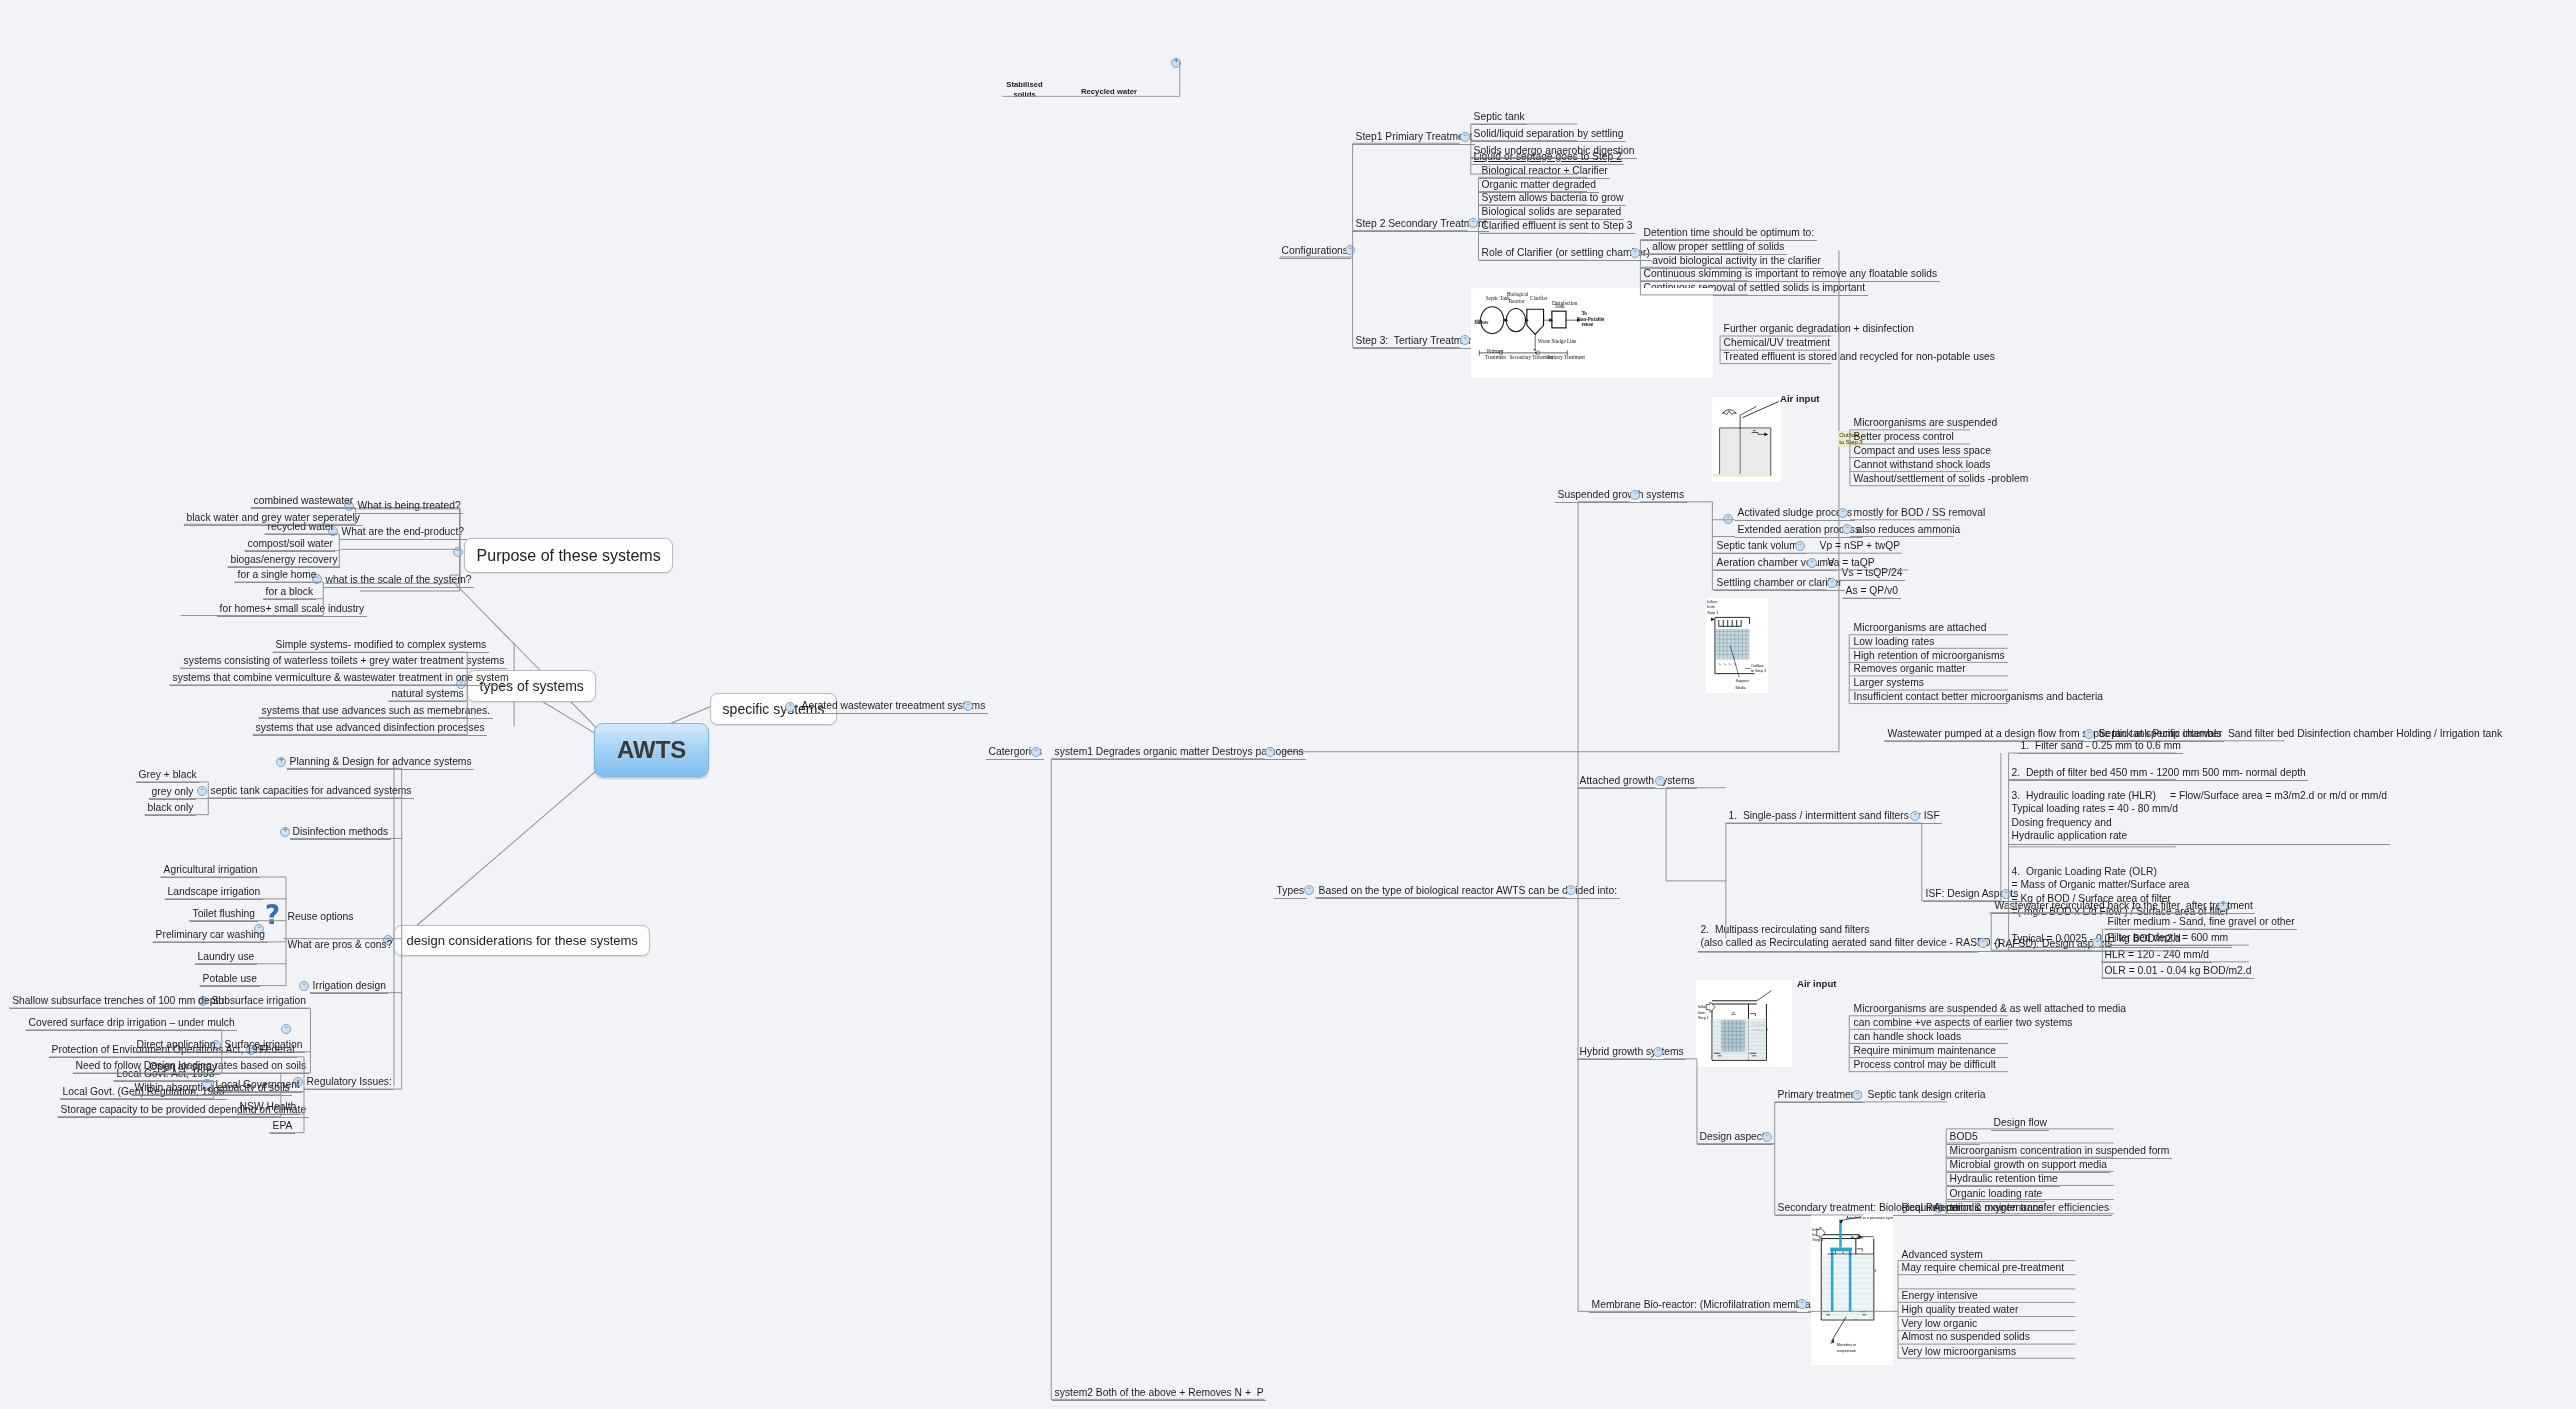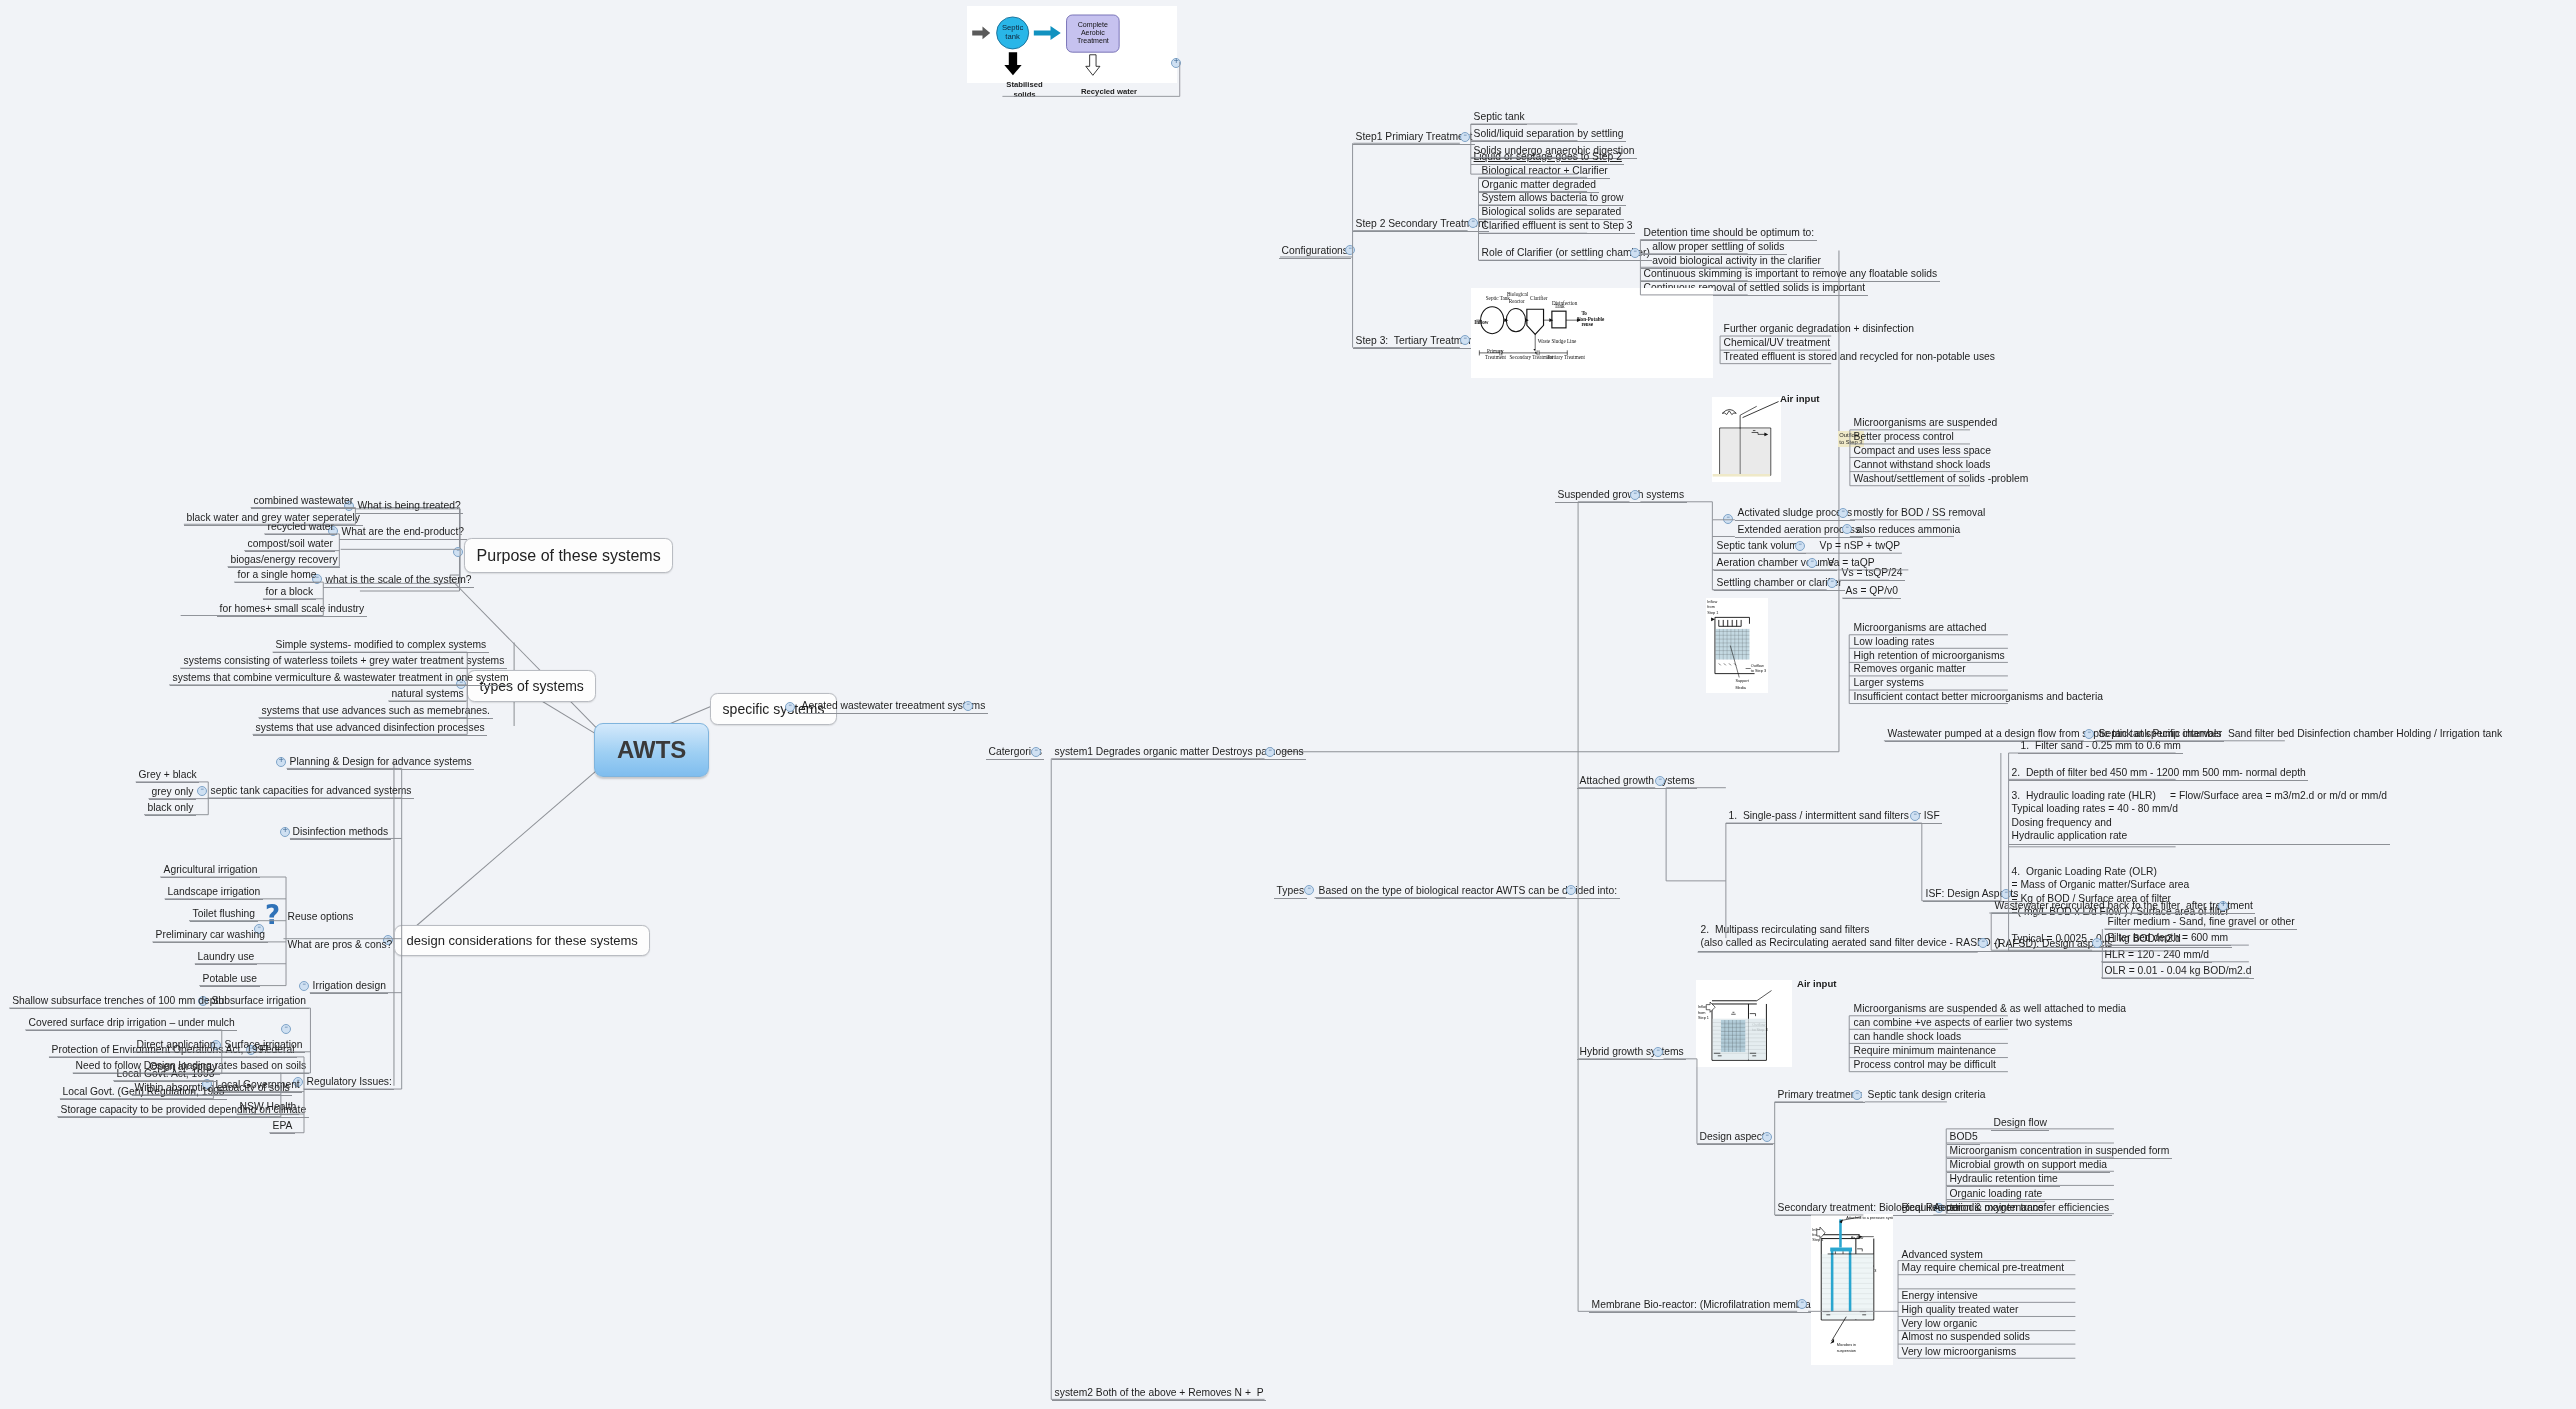--- a/index.html
+++ b/index.html
@@ -72,42 +72,20 @@
 
       <path d="M613,1470 L613,1185 M613,1470 L613,1690"></path>
 
       <path d="M1180,1100 L1235,1100"></path>
 
       <path d="M2862,1110 L2862,390 M2862,1110 L2862,1170"></path>
       <path d="M1995,1170 L2862,1170"></path>
     </g>
   </svg>
 
-  <div class="imgcard" style="left:967px;top:6.4px;width:210px;height:77px;">
-    <svg viewBox="0 0 327 120" width="210" height="77">
-      <rect x="0" y="0" width="327" height="120" fill="#ffffff"></rect>
-
-      <path d="M8,38 L24,38 L24,32 L36,42 L24,52 L24,46 L8,46 Z" fill="#5a5a5a"></path>
-
-      <circle cx="71" cy="42" r="25" fill="#29b6e8" stroke="#0c5e87" stroke-width="1.2"></circle>
-      <text x="71" y="38" font-size="12" text-anchor="middle" fill="#10243a" font-family="Liberation Sans, sans-serif">Septic</text>
-      <text x="71" y="51" font-size="12" text-anchor="middle" fill="#10243a" font-family="Liberation Sans, sans-serif">tank</text>
-
-      <path d="M104,38 L130,38 L130,31 L146,42 L130,53 L130,46 L104,46 Z" fill="#1192c0"></path>
-
-      <rect x="155" y="14" width="82" height="58" rx="9" fill="#c6c2ef" stroke="#5c56a5" stroke-width="1.2"></rect>
-      <text x="196" y="32" font-size="11" text-anchor="middle" fill="#111" font-family="Liberation Sans, sans-serif">Complete</text>
-      <text x="196" y="45" font-size="11" text-anchor="middle" fill="#111" font-family="Liberation Sans, sans-serif">Aerobic</text>
-      <text x="196" y="58" font-size="11" text-anchor="middle" fill="#111" font-family="Liberation Sans, sans-serif">Treatment</text>
-
-      <path d="M65,72 L78,72 L78,92 L85,92 L71.5,108 L58,92 L65,92 Z" fill="#000"></path>
-
-      <path d="M191,76 L201,76 L201,94 L207,94 L196,108 L185,94 L191,94 Z" fill="#fff" stroke="#000" stroke-width="1.2"></path>
-    </svg>
-  </div>
   <div class="node cap" style="left:1002px;top:80px;width:45px;">Stabilised
 solids</div>
   <div class="node cap" style="left:1067px;top:87px;width:84px;">Recycled water</div>
   <div class="tog plus" style="left:1171px;top:58px;"></div>
   <svg class="links" style="pointer-events:none" viewBox="0 0 4009 2193" width="2576" height="1409">
       <g fill="none" stroke="#8d9096" stroke-width="1.4">
     <path d="M1836,96 L1836,150 L1560,150"></path>
   </g>
     </svg>
 

